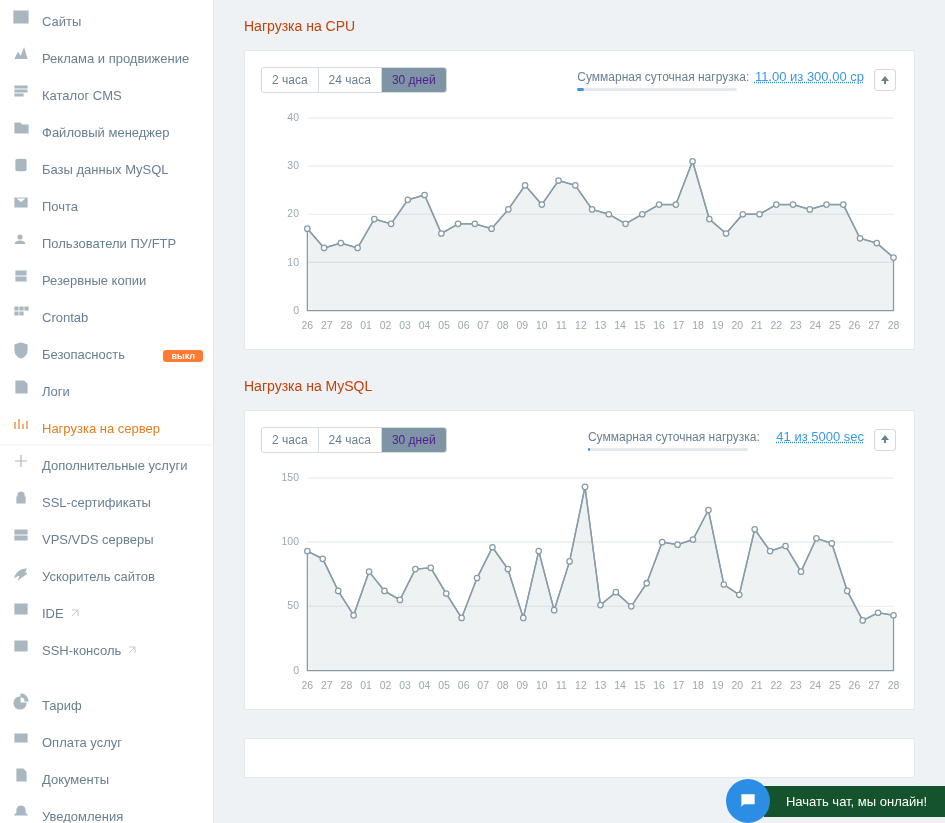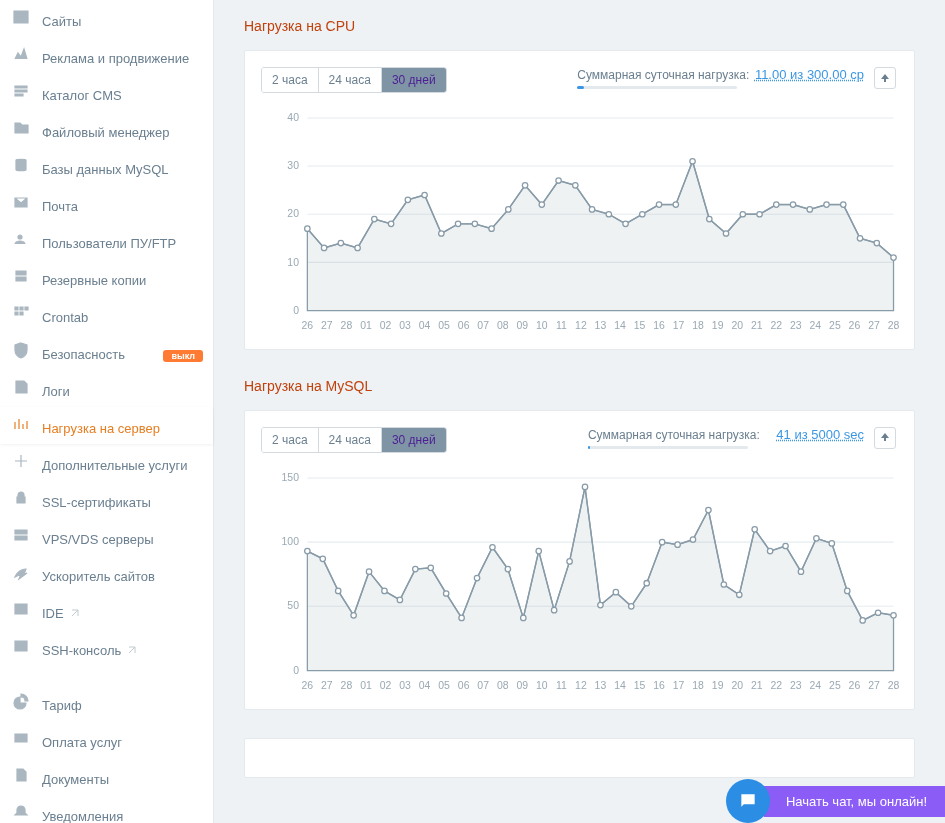--- a/index.html
+++ b/index.html
@@ -9,40 +9,40 @@
   .main { flex: 1; padding: 18px 30px 0 30px; position: relative; }
   .side-item { display: flex; align-items: flex-end; padding: 8px 10px 8px 12px; cursor: pointer; color: #6a7f8f; font-size: 13px; }
   .side-item.active { background: #fff; color: #e67e22; box-shadow: 0 1px 3px rgba(0,0,0,0.06); }
   .side-item .icon { width: 18px; height: 18px; margin-right: 12px; flex-shrink: 0; fill: #aab7c0; stroke: #aab7c0; }
   .side-item.active .icon { fill: #e67e22; stroke: #e67e22; }
   .side-item .ext { width: 10px; margin-left: 6px; fill: #c0cad0; }
   .side-divider { height: 18px; }
   .badge { margin-left: auto; background: #ff7a33; color: #fff; font-size: 9px; padding: 1px 8px; border-radius: 3px; font-weight: bold; }
   h2.section { font-size: 14px; font-weight: normal; color: #c2410c; margin-bottom: 16px; }
   .panel { background: #fff; border: 1px solid #e3e9ed; border-radius: 2px; margin-bottom: 28px; padding: 16px 10px 8px 10px; }
-  .panel-head { display: flex; align-items: flex-start; padding: 0 8px 4px 6px; }
+  .panel-head { display: flex; align-items: center; padding: 0 8px 4px 6px; }
   .btn-group { display: inline-flex; border: 1px solid #d3dbe0; border-radius: 3px; overflow: hidden; }
   .btn-group .btn { padding: 5px 10px; font-size: 12px; background: #fff; color: #6a7f8f; border: none; border-right: 1px solid #d3dbe0; cursor: pointer; }
   .btn-group .btn:last-child { border-right: none; }
   .btn-group .btn.active { background: #7f95a5; color: #4c1d95; }
   .spacer { flex: 1; }
   .load-summary { font-size: 12px; color: #6a7f8f; }
   .load-bar-wrap { height: 3px; width: 160px; background: #e3e9ed; border-radius: 2px; margin-top: 4px; position: relative; }
   .load-bar { height: 3px; background: #3b97e3; border-radius: 2px; position: absolute; left: 0; }
   .load-value { color: #3b97e3; text-decoration: underline dotted; margin-left: 2px;}
   .arrow-btn { width: 22px; height: 22px; border: 1px solid #d3dbe0; border-radius: 3px; margin-left: 10px; display: flex; align-items: center; justify-content: center; cursor: pointer; background: #fff; }
   .arrow-btn svg { width: 10px; height: 10px; fill: #6a7f8f; }
   .chart-wrap svg .grid { stroke: #e6ecef; stroke-width: 1; }
   .chart-wrap svg .axis-text { fill: #9aa9b3; font-size: 10px; }
   .chart-wrap svg .series { fill: rgba(123,146,160,0.12); stroke: #889ba8; stroke-width: 1.2; }
   .chart-wrap svg .dot { fill: #fff; stroke: #889ba8; stroke-width: 1.2; }
   .chat-widget { position: fixed; bottom: 0; right: 0; display: flex; align-items: center; }
   .chat-bubble { width: 44px; height: 44px; border-radius: 50%; background: #2b8de3; display: flex; align-items: center; justify-content: center; margin-right: -6px; z-index: 1; }
   .chat-bubble svg { width: 20px; height: 20px; fill: #fff; }
-  .chat-bar { background: #8b5cf6; color: #fff; font-size: 13px; padding: 8px 18px 8px 22px; }
+  .chat-bar { background: #14532d; color: #fff; font-size: 13px; padding: 8px 18px 8px 22px; }
 </style>
 </head>
 <body>
 
 <div class="layout">
   <div class="sidebar" id="sidebar">
       <div class="side-item">
     <span><svg class="icon" viewBox="0 0 18 18" fill="none" stroke-width="1.2">
             <path d="M2 3h14v12H2zM2 6h14"></path>
           </svg></span>

